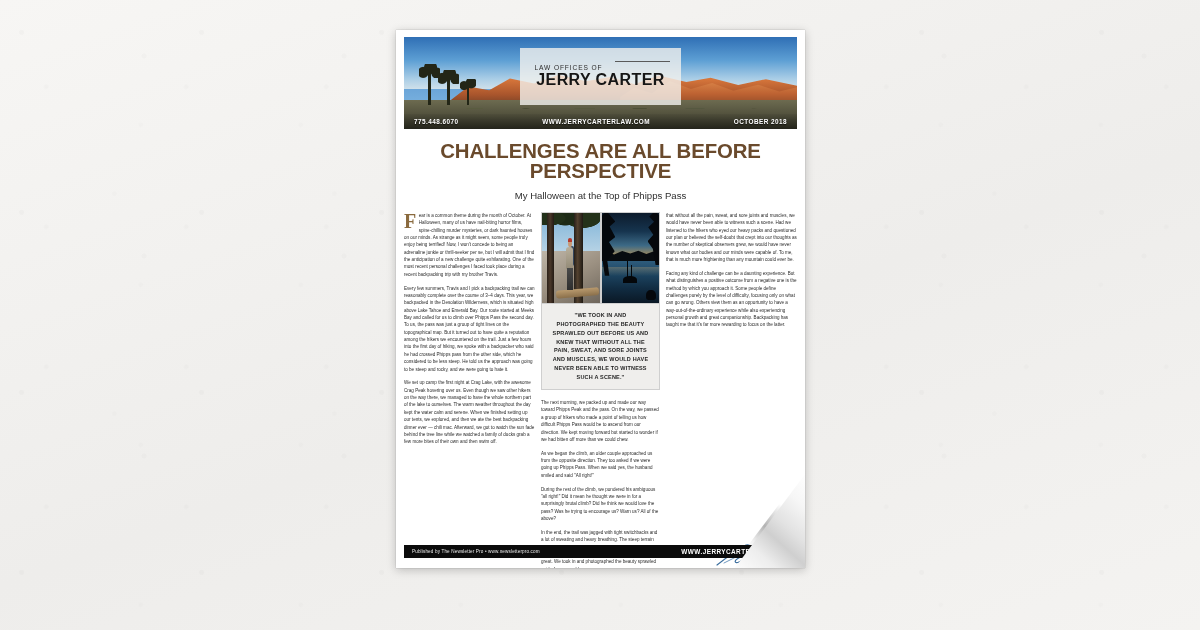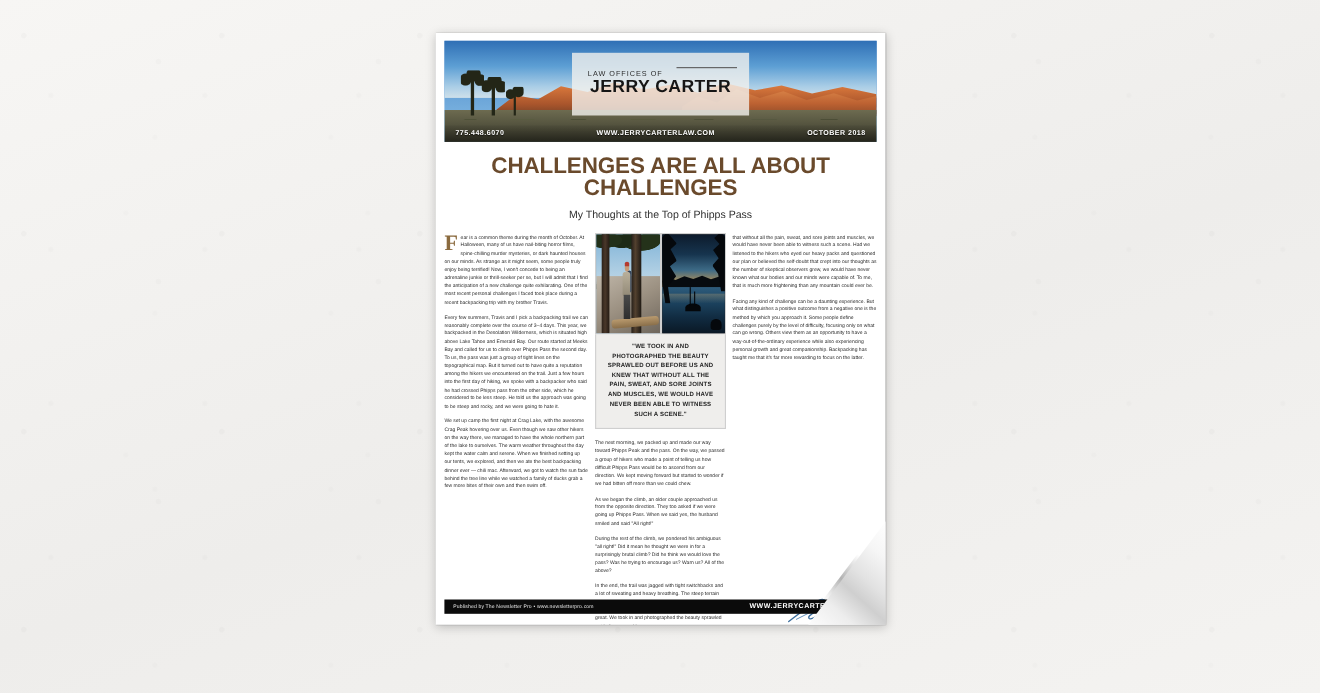--- a/index.html
+++ b/index.html
@@ -334,22 +334,22 @@
         <div class="mh-logo-big">JERRY CARTER</div>
       </div>
 
       <div class="mh-bar">
         <span>775.448.6070</span>
         <span>WWW.JERRYCARTERLAW.COM</span>
         <span>OCTOBER 2018</span>
       </div>
     </div>
 
-    <div class="headline">CHALLENGES ARE ALL ABOUT CHALLENGES</div>
-    <div class="subhead">My Thoughts at the Top of Phipps Pass</div>
+    <div class="headline">CHALLENGES ARE ALL BEFORE PERSPECTIVE</div>
+    <div class="subhead">My Halloween at the Top of Phipps Pass</div>
 
     <div class="body-grid">
 
       <div class="col">
         <p class="bt"><span class="dropcap">F</span><span>ear is a common theme during the month of October. At Halloween, many of us have nail-biting horror films, spine-chilling murder mysteries, or dark haunted houses on our minds. As strange as it might seem, some people truly enjoy being terrified! Now, I won't concede to being an adrenaline junkie or thrill-seeker per se, but I will admit that I find the anticipation of a new challenge quite exhilarating. One of the most recent personal challenges I faced took place during a recent backpacking trip with my brother Travis.</span></p>
         <p class="bt">Every few summers, Travis and I pick a backpacking trail we can reasonably complete over the course of 3–4 days. This year, we backpacked in the Desolation Wilderness, which is situated high above Lake Tahoe and Emerald Bay. Our route started at Meeks Bay and called for us to climb over Phipps Pass the second day. To us, the pass was just a group of tight lines on the topographical map. But it turned out to have quite a reputation among the hikers we encountered on the trail. Just a few hours into the first day of hiking, we spoke with a backpacker who said he had crossed Phipps pass from the other side, which he considered to be less steep. He told us the approach was going to be steep and rocky, and we were going to hate it.</p>
         <p class="bt">We set up camp the first night at Crag Lake, with the awesome Crag Peak hovering over us. Even though we saw other hikers on the way there, we managed to have the whole northern part of the lake to ourselves. The warm weather throughout the day kept the water calm and serene. When we finished setting up our tents, we explored, and then we ate the best backpacking dinner ever — chili mac. Afterward, we got to watch the sun fade behind the tree line while we watched a family of ducks grab a few more bites of their own and then swim off.</p>
       </div>
 
       <div class="col">

